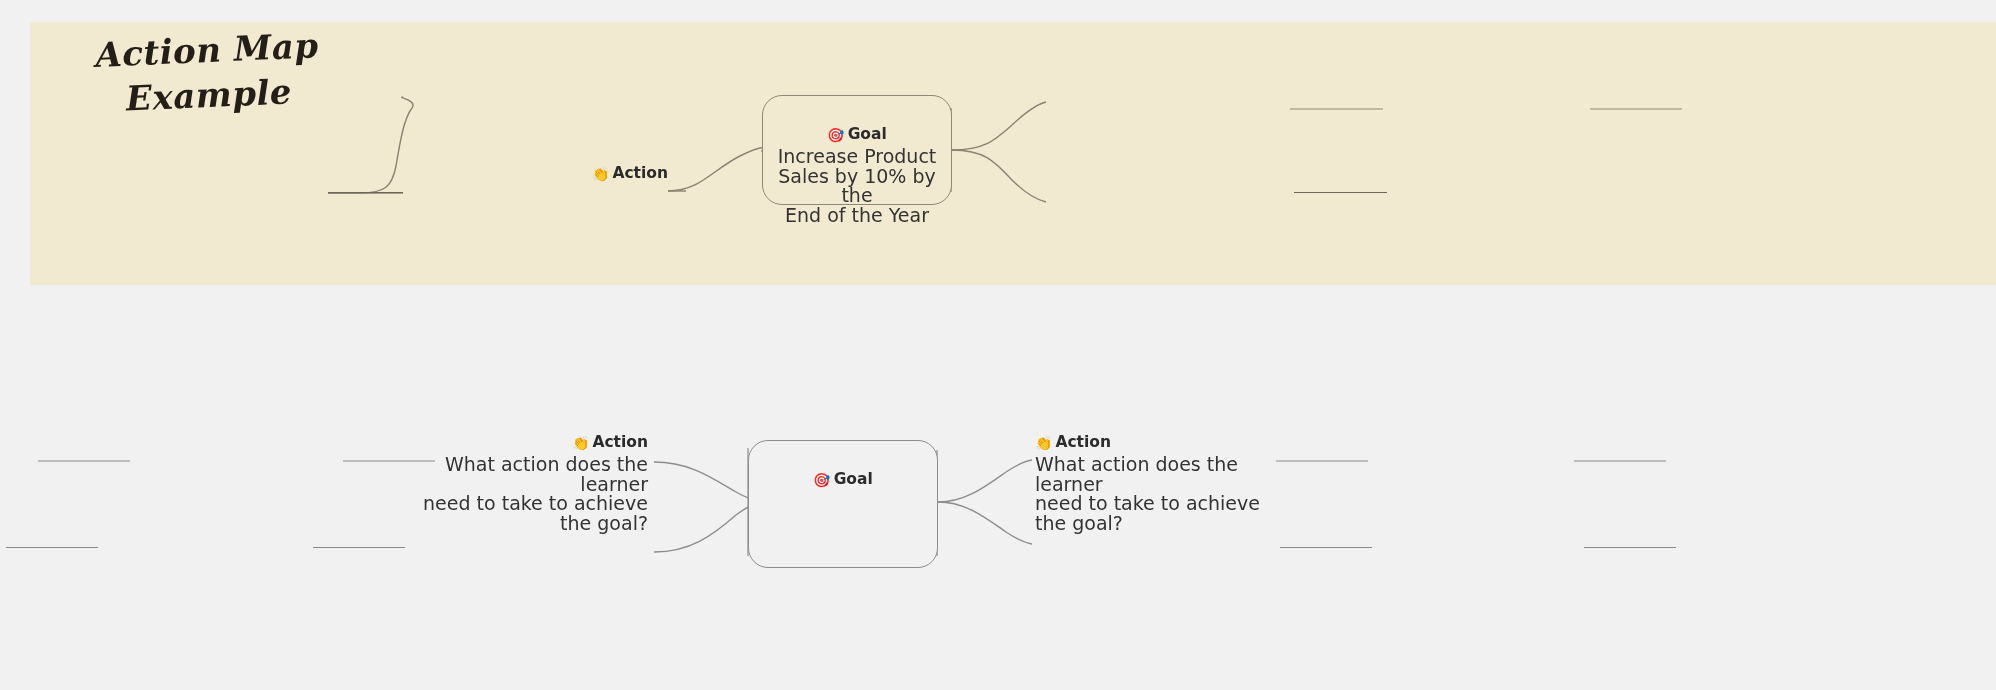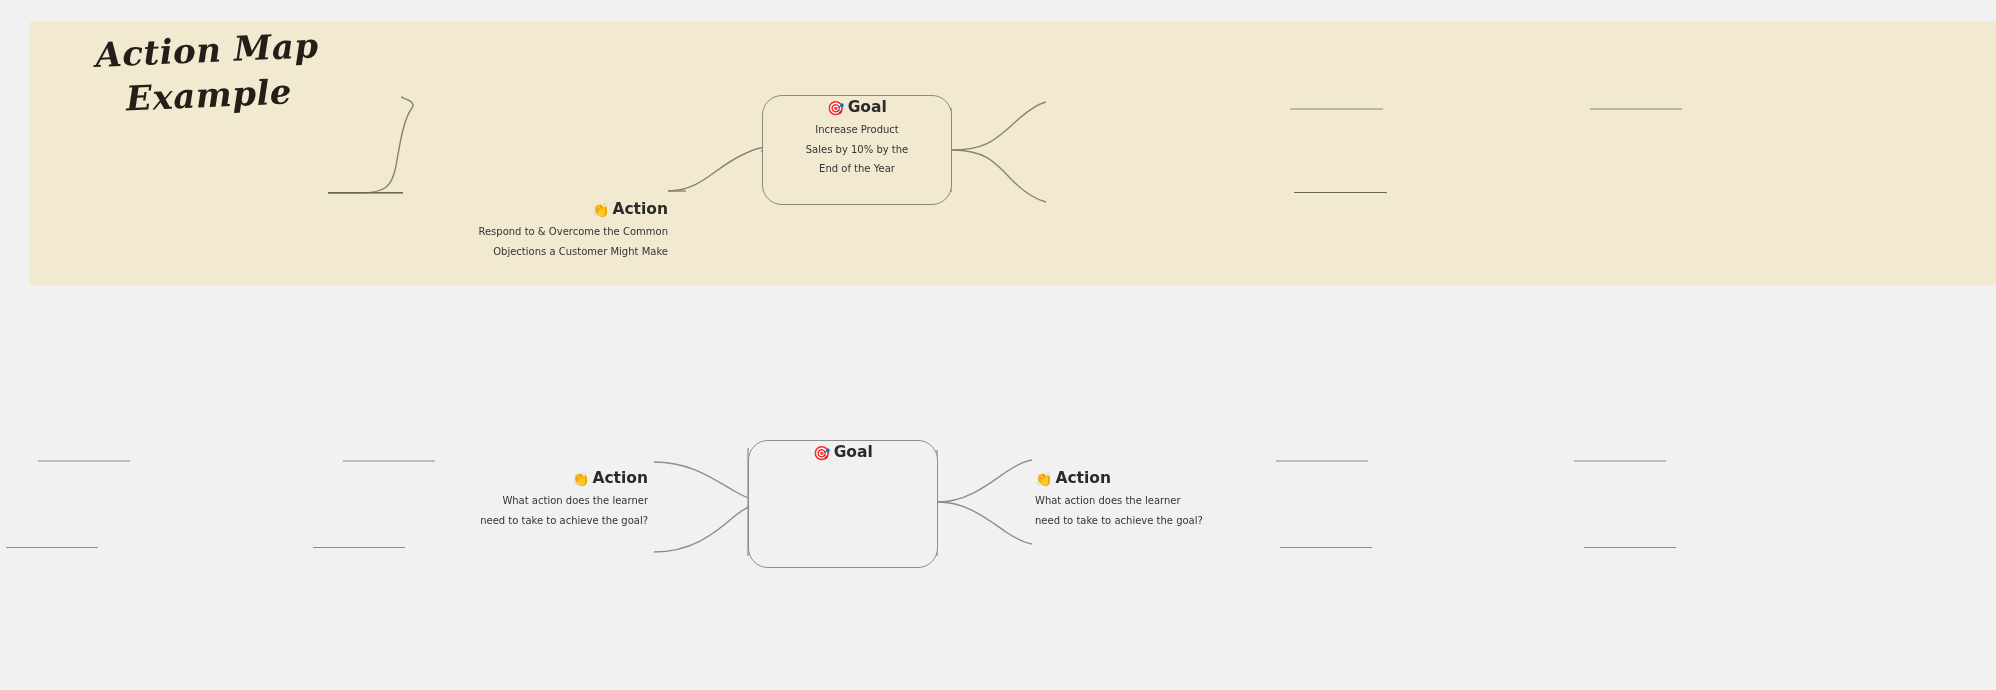--- a/index.html
+++ b/index.html
@@ -61,21 +61,21 @@
     pointer-events: none;
   }
 
   
   .goal-box {
     position: absolute;
     box-sizing: border-box;
     border: 1px solid #8a8578;
     border-radius: 20px;
     text-align: center;
-    padding: 1px 14px;
+    padding: 28px 14px;
   }
   .goal-box.beige {
     background: #f2ead0;
     border-color: #8e887a;
   }
   .goal-box.gray {
     background: #f1f1f1;
     border-color: #8d8d8d;
   }
   .node-head {
@@ -84,34 +84,33 @@
     color: #2b2b2b;
     line-height: 21px;
     white-space: nowrap;
   }
   .node-head .emo {
     font-size: 14px;
     margin-right: 3px;
     vertical-align: -1px;
   }
   .node-body {
-    font-size: 10px;
+    font-size: 19px;
     line-height: 19.5px;
     color: #333333;
     margin-top: 1px;
     white-space: pre-line;
   }
 
   
   .action-node {
     position: absolute;
     font-size: 15px;
     color: #333333;
     line-height: 19.5px;
-    margin-top: 36px;
   }
   .action-node.align-right { text-align: right; }
   .action-node.align-left  { text-align: left; }
 
   
   .blank {
     position: absolute;
     height: 0;
     border-top: 2px solid #c0b9a2;
   }
@@ -165,22 +164,20 @@
     </div>
     <div class="node-body">Increase Product
 Sales by 10% by the
 End of the Year</div>
   </div>
 
   <div class="action-node align-right" style="left:400px; top:163px; width:268px;">
     <div class="node-head">
       <span class="emo">👏</span><span>Action</span>
     </div>
-    <div class="node-body">Respond to &amp; Overcome the Common
-Objections a Customer Might Make</div>
   </div>
 
   <div class="blank" style="left:1290px; top:108px; width:93px;"></div>
   <div class="blank" style="left:1590px; top:108px; width:92px;"></div>
   <div class="blank dark" style="left:1294px; top:192px; width:93px;"></div>
   <div class="blank dark" style="left:328px; top:192px; width:75px;"></div>
 
   <div class="goal-box gray" style="left:748px; top:440px; width:190px; height:128px;">
     <div class="node-head">
       <span class="emo">🎯</span><span>Goal</span>

